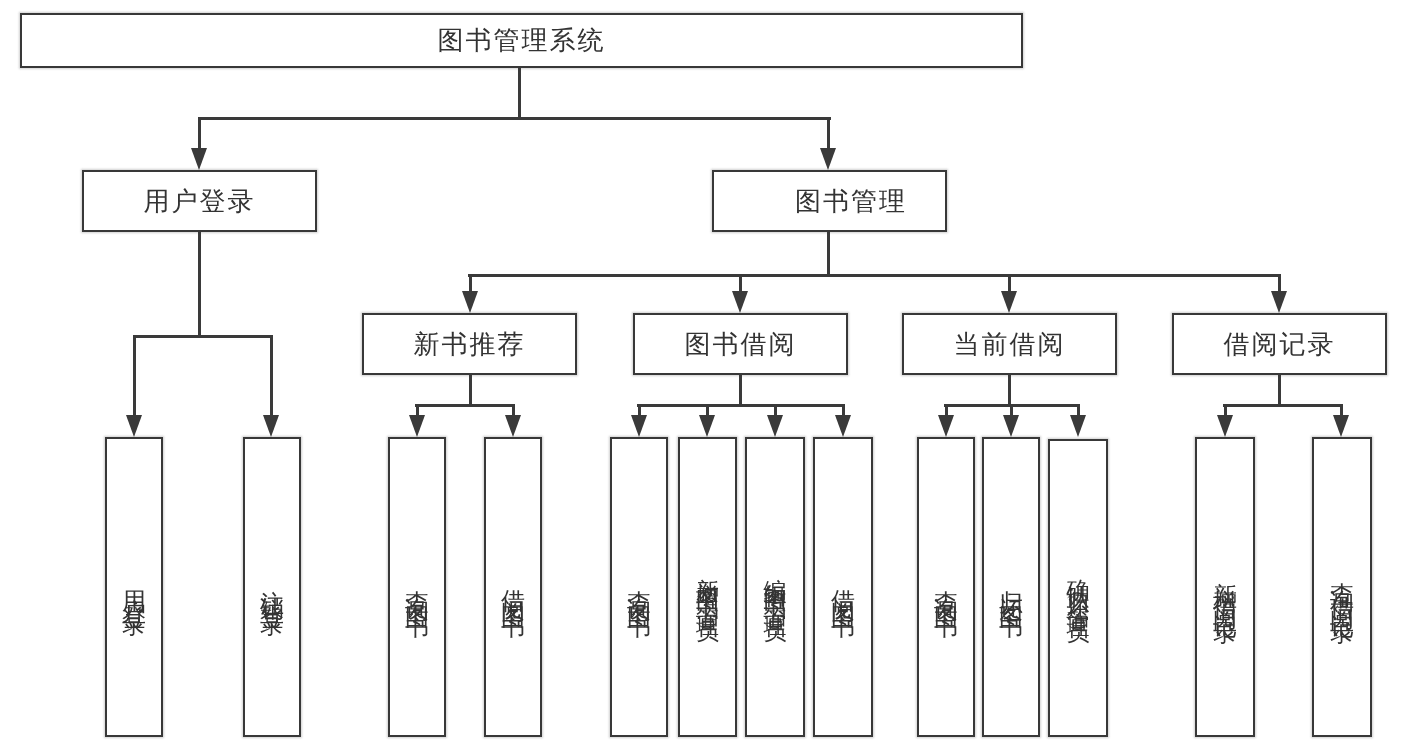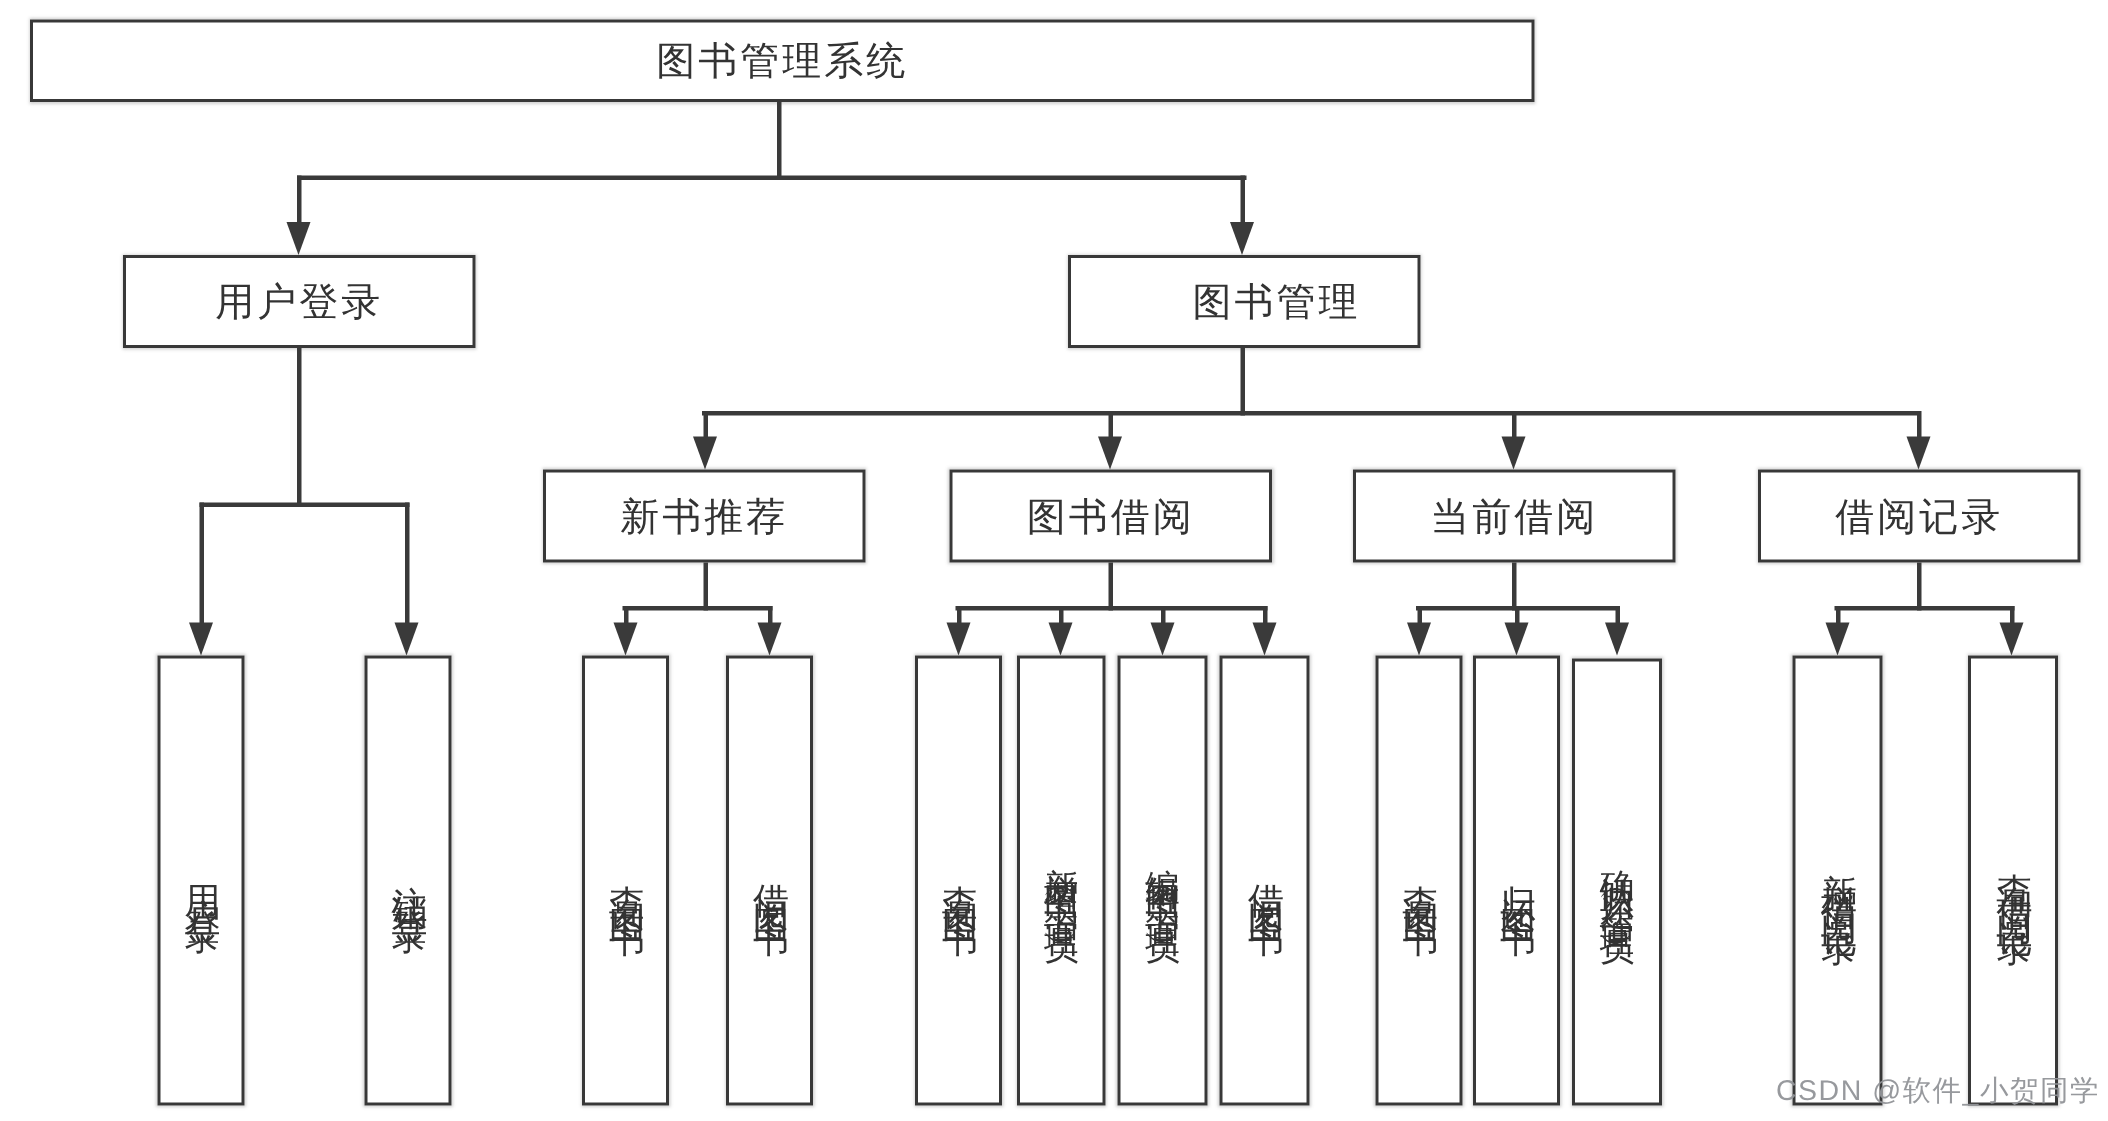--- a/index.html
+++ b/index.html
@@ -209,15 +209,14 @@
   <div class="vl" id="l-cb3"></div>
   <div class="ar" id="a-cb3"></div>
 
   <div class="vl" id="l-br-stub"></div>
   <div class="hl" id="l-branch-br"></div>
   <div class="vl" id="l-br1"></div>
   <div class="ar" id="a-br1"></div>
   <div class="vl" id="l-br2"></div>
   <div class="ar" id="a-br2"></div>
 
-  <div id="watermark">CSDN @软件_小贺同学</div>
 
 </div>
 
 </body></html>

